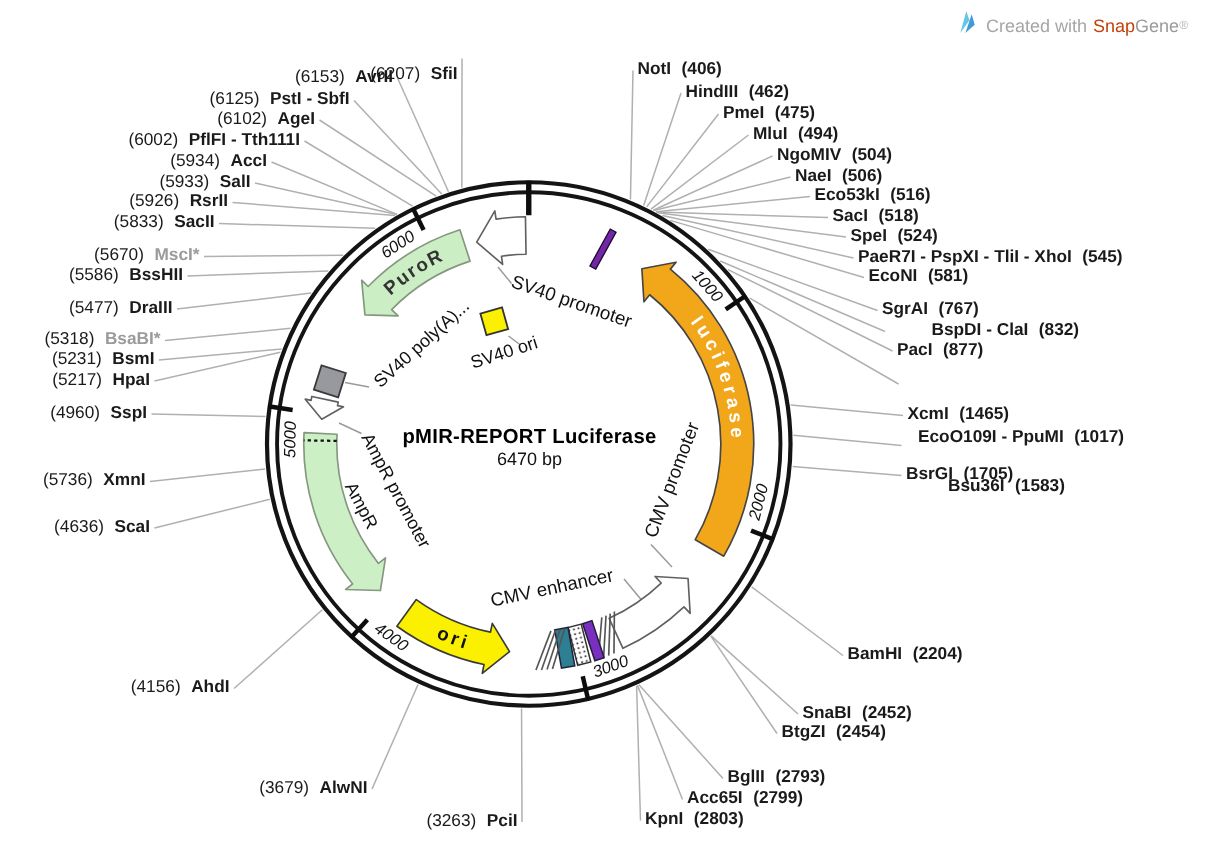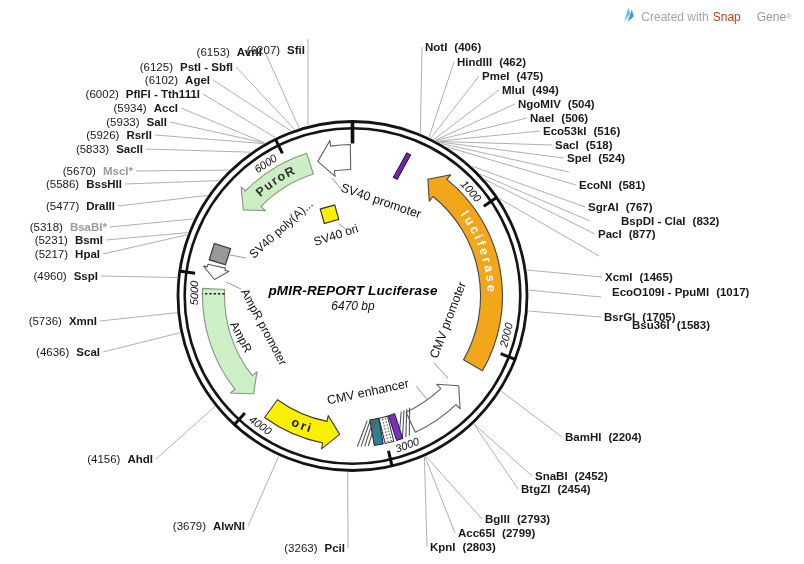--- a/index.html
+++ b/index.html
@@ -14,21 +14,21 @@
   .site span + span{margin-left:7px;font-weight:bold;}
   .site.muted .sn{color:#9b9b9b;}
   .flabel{position:absolute;white-space:nowrap;color:#111;}
   .title-wrap{position:absolute;text-align:center;transform:translate(-50%,-50%);}
   .ptitle{font-size:13.5px;font-weight:bold;color:#000;letter-spacing:.2px;}
   .psize{font-size:12px;color:#111;margin-top:1px;}
   .watermark{position:absolute;top:7px;right:12px;display:flex;align-items:center;
              font-size:12px;color:#a6a6a6;}
   .watermark .logo{margin-right:6px;display:inline-block;}
   .wm-snap{color:#c2410c;}
-  .wm-gene{color:#9a9a9a;padding-left:16px;}
+  .wm-gene{color:#9a9a9a;}
   .wm-reg{font-size:8px;color:#b5b5b5;vertical-align:super;}
   .wm-prefix{color:#a6a6a6;margin-right:4px;}
 </style>
 </head>
 <body>
 
 <div id="stage">
   <svg id="map-svg" width="804" height="564">
       <defs>
         <pattern id="dots" width="3.2" height="3.2" patternUnits="userSpaceOnUse">
@@ -156,21 +156,21 @@
         <text transform="translate(471.2 191.0) rotate(48.5)" font-size="11" font-style="italic" fill="#111" text-anchor="middle" dominant-baseline="central">1000</text>
         <text transform="translate(506.2 334.8) rotate(-75.8)" font-size="11" font-style="italic" fill="#111" text-anchor="middle" dominant-baseline="central">2000</text>
         <text transform="translate(407.2 444.8) rotate(-20.2)" font-size="11" font-style="italic" fill="#111" text-anchor="middle" dominant-baseline="central">3000</text>
         <text transform="translate(260.6 425.1) rotate(35.4)" font-size="11" font-style="italic" fill="#111" text-anchor="middle" dominant-baseline="central">4000</text>
         <text transform="translate(194.0 293.0) rotate(-88.9)" font-size="11" font-style="italic" fill="#111" text-anchor="middle" dominant-baseline="central">5000</text>
         <text transform="translate(265.5 163.5) rotate(-33.3)" font-size="11" font-style="italic" fill="#111" text-anchor="middle" dominant-baseline="central">6000</text>
       </g>
     </svg>
 
   <div id="labels">
-    <div class="title-wrap" style="left:353px;top:298px;font-style:italic;">
+    <div class="title-wrap" style="left:353px;top:298px;">
       <div class="ptitle">pMIR-REPORT Luciferase</div>
       <div class="psize">6470 bp</div>
     </div>
   <div class="site left" style="left: 305px; top: 50px;"><span class="sp">(6207)</span><span class="sn">SfiI</span></div>
       <div class="site left" style="left: 262px; top: 52px;"><span class="sp">(6153)</span><span class="sn">AvrII</span></div>
       <div class="site left" style="left: 233px; top: 67px;"><span class="sp">(6125)</span><span class="sn">PstI - SbfI</span></div>
       <div class="site left" style="left: 210px; top: 80px;"><span class="sp">(6102)</span><span class="sn">AgeI</span></div>
       <div class="site left" style="left: 200px; top: 94px;"><span class="sp">(6002)</span><span class="sn">PflFI - Tth111I</span></div>
       <div class="site left" style="left: 178px; top: 108px;"><span class="sp">(5934)</span><span class="sn">AccI</span></div>
       <div class="site left" style="left: 167px; top: 122px;"><span class="sp">(5933)</span><span class="sn">SalI</span></div>
@@ -190,20 +190,21 @@
       <div class="site left" style="left: 345px; top: 548px;"><span class="sp">(3263)</span><span class="sn">PciI</span></div>
       <div class="site right" style="left: 425px; top: 47px;"><span class="sn">NotI</span><span class="sp">(406)</span></div>
       <div class="site right" style="left: 457px; top: 62px;"><span class="sn">HindIII</span><span class="sp">(462)</span></div>
       <div class="site right" style="left: 482px; top: 76px;"><span class="sn">PmeI</span><span class="sp">(475)</span></div>
       <div class="site right" style="left: 502px; top: 90px;"><span class="sn">MluI</span><span class="sp">(494)</span></div>
       <div class="site right" style="left: 518px; top: 104px;"><span class="sn">NgoMIV</span><span class="sp">(504)</span></div>
       <div class="site right" style="left: 530px; top: 118px;"><span class="sn">NaeI</span><span class="sp">(506)</span></div>
       <div class="site right" style="left: 543px; top: 131px;"><span class="sn">Eco53kI</span><span class="sp">(516)</span></div>
       <div class="site right" style="left: 555px; top: 145px;"><span class="sn">SacI</span><span class="sp">(518)</span></div>
       <div class="site right" style="left: 567px; top: 158px;"><span class="sn">SpeI</span><span class="sp">(524)</span></div>
+      <div class="site right" style="left: 572px; top: 172px;"><span class="sn">PaeR7I - PspXI - TliI - XhoI</span><span class="sp">(545)</span></div>
       <div class="site right" style="left: 579px; top: 185px;"><span class="sn">EcoNI</span><span class="sp">(581)</span></div>
       <div class="site right" style="left: 588px; top: 207px;"><span class="sn">SgrAI</span><span class="sp">(767)</span></div>
       <div class="site right" style="left: 621px; top: 221px;"><span class="sn">BspDI - ClaI</span><span class="sp">(832)</span></div>
       <div class="site right" style="left: 598px; top: 234px;"><span class="sn">PacI</span><span class="sp">(877)</span></div>
       <div class="site right" style="left: 612px; top: 256px; margin-top: 36px;"><span class="sn">EcoO109I - PpuMI</span><span class="sp">(1017)</span></div>
       <div class="site right" style="left: 605px; top: 277px;"><span class="sn">XcmI</span><span class="sp">(1465)</span></div>
       <div class="site right" style="left: 632px; top: 297px; margin-top: 28px;"><span class="sn">Bsu36I</span><span class="sp">(1583)</span></div>
       <div class="site right" style="left: 604px; top: 317px;"><span class="sn">BsrGI</span><span class="sp">(1705)</span></div>
       <div class="site right" style="left: 565px; top: 437px;"><span class="sn">BamHI</span><span class="sp">(2204)</span></div>
       <div class="site right" style="left: 535px; top: 476px;"><span class="sn">SnaBI</span><span class="sp">(2452)</span></div>

